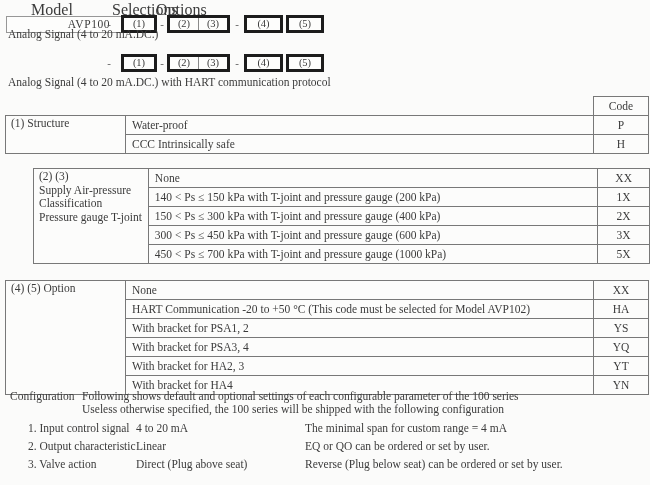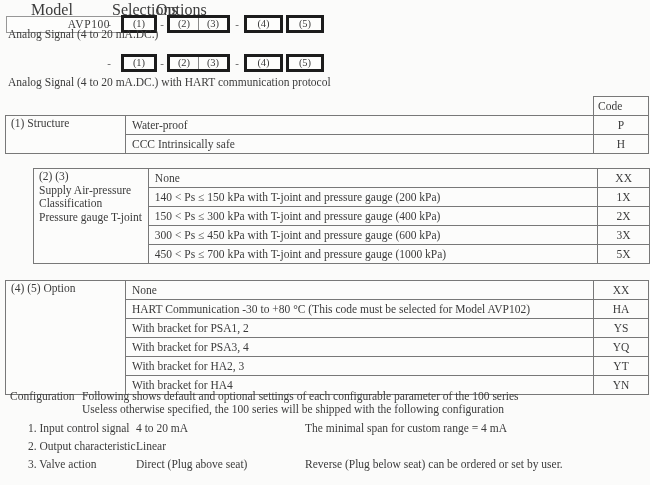--- a/index.html
+++ b/index.html
@@ -38,21 +38,21 @@
     border-collapse:collapse;table-layout:fixed;
     font-size:11.5px;color:#3b3b3b;
   }
   table.spec td{
     border:1px solid #787878;
     height:18px;padding:0 4px;
     overflow:hidden;white-space:nowrap;
     background:#fcfcfb;
   }
   table.spec tr.codehead td.ghost{border:none;background:transparent;}
-  table.spec td.codehd{}
+  table.spec td.codehd{text-align:center;}
   table.spec td.grp{vertical-align:top;padding:1px 5px;white-space:normal;line-height:13.5px;}
   table.spec td.desc{padding-left:6px;}
   table.spec td.code{text-align:center;}
   col.c-grp{width:120px;} col.c-desc{width:468px;} col.c-code{width:55px;}
 
   
   .config{position:absolute;left:0;top:390px;width:650px;font-size:11.5px;}
   .cfg-head{display:flex;padding-left:10px;}
   .cfg-title{width:72px;flex:none;}
   .cfg-desc{flex:1;line-height:12.8px;}
@@ -165,21 +165,21 @@
         <col class="c-desc">
         <col class="c-code">
       </colgroup>
     <tbody>
         <tr>
       <td class="grp" rowspan="6">(4) (5) Option</td>
       <td class="desc">None</td>
       <td class="code">XX</td>
     </tr>
     <tr>
-      <td class="desc">HART Communication -30 to +80 °C (This code must be selected for Model AVP102)</td>
+      <td class="desc">HART Communication -20 to +50 °C (This code must be selected for Model AVP102)</td>
       <td class="code">HA</td>
     </tr>
     <tr>
       <td class="desc">With bracket for PSA1, 2</td>
       <td class="code">YS</td>
     </tr>
     <tr>
       <td class="desc">With bracket for PSA3, 4</td>
       <td class="code">YQ</td>
     </tr>
@@ -204,20 +204,21 @@
     </div>
     <div class="cfg-items">
       <div class="cfg-item">
         <span class="n">1. Input control signal</span>
         <span class="v">4 to 20 mA</span>
         <span class="t">The minimal span for custom range = 4 mA</span>
       </div>
       <div class="cfg-item">
         <span class="n">2. Output characteristic</span>
         <span class="v">Linear</span>
+        <span class="t">EQ or QO can be ordered or set by user.</span>
       </div>
       <div class="cfg-item">
         <span class="n">3. Valve action</span>
         <span class="v">Direct (Plug above seat)</span>
         <span class="t">Reverse (Plug below seat) can be ordered or set by user.</span>
       </div>
     </div>
   </div>
 
 </div>

